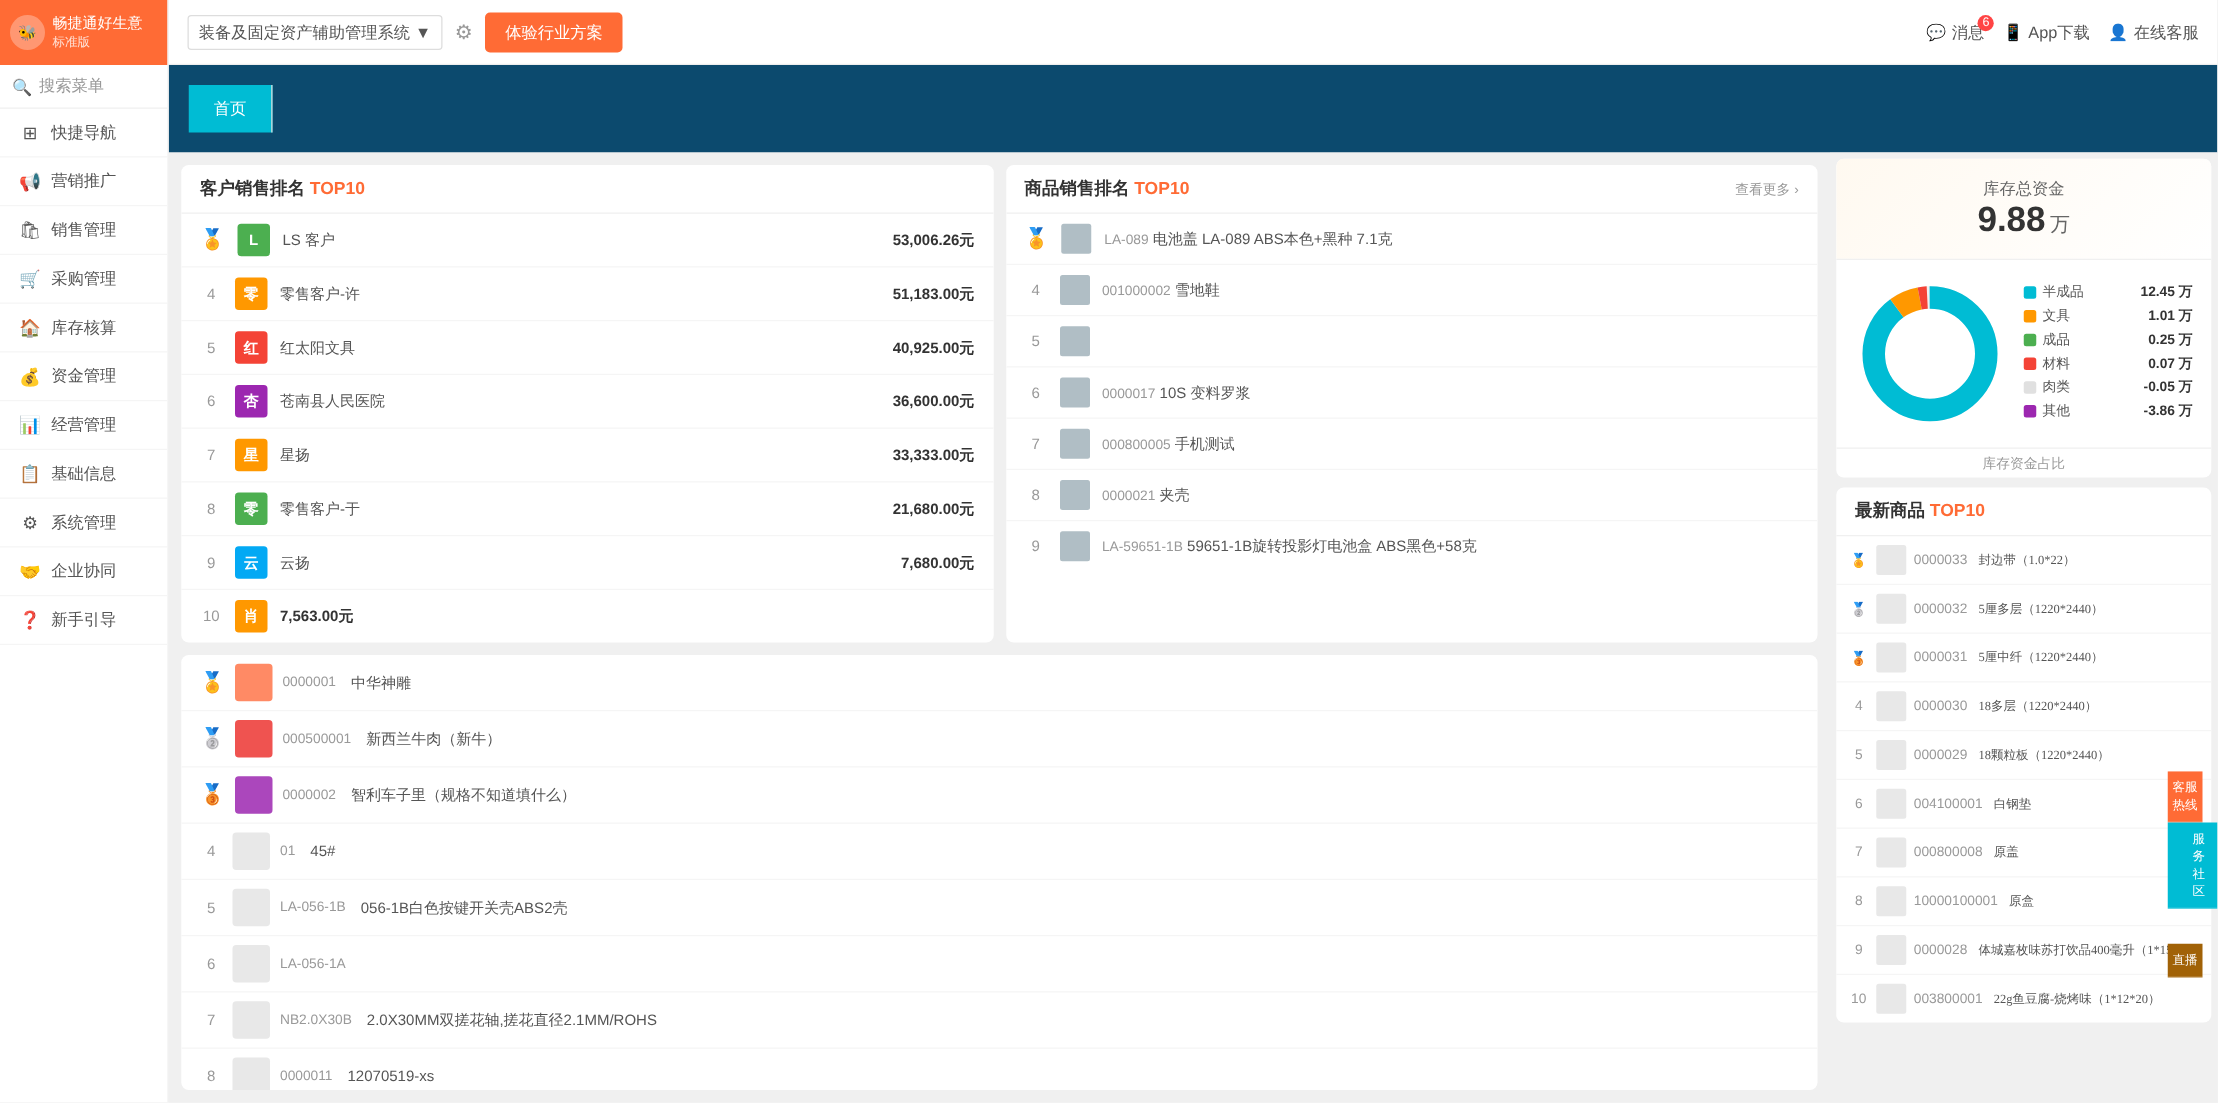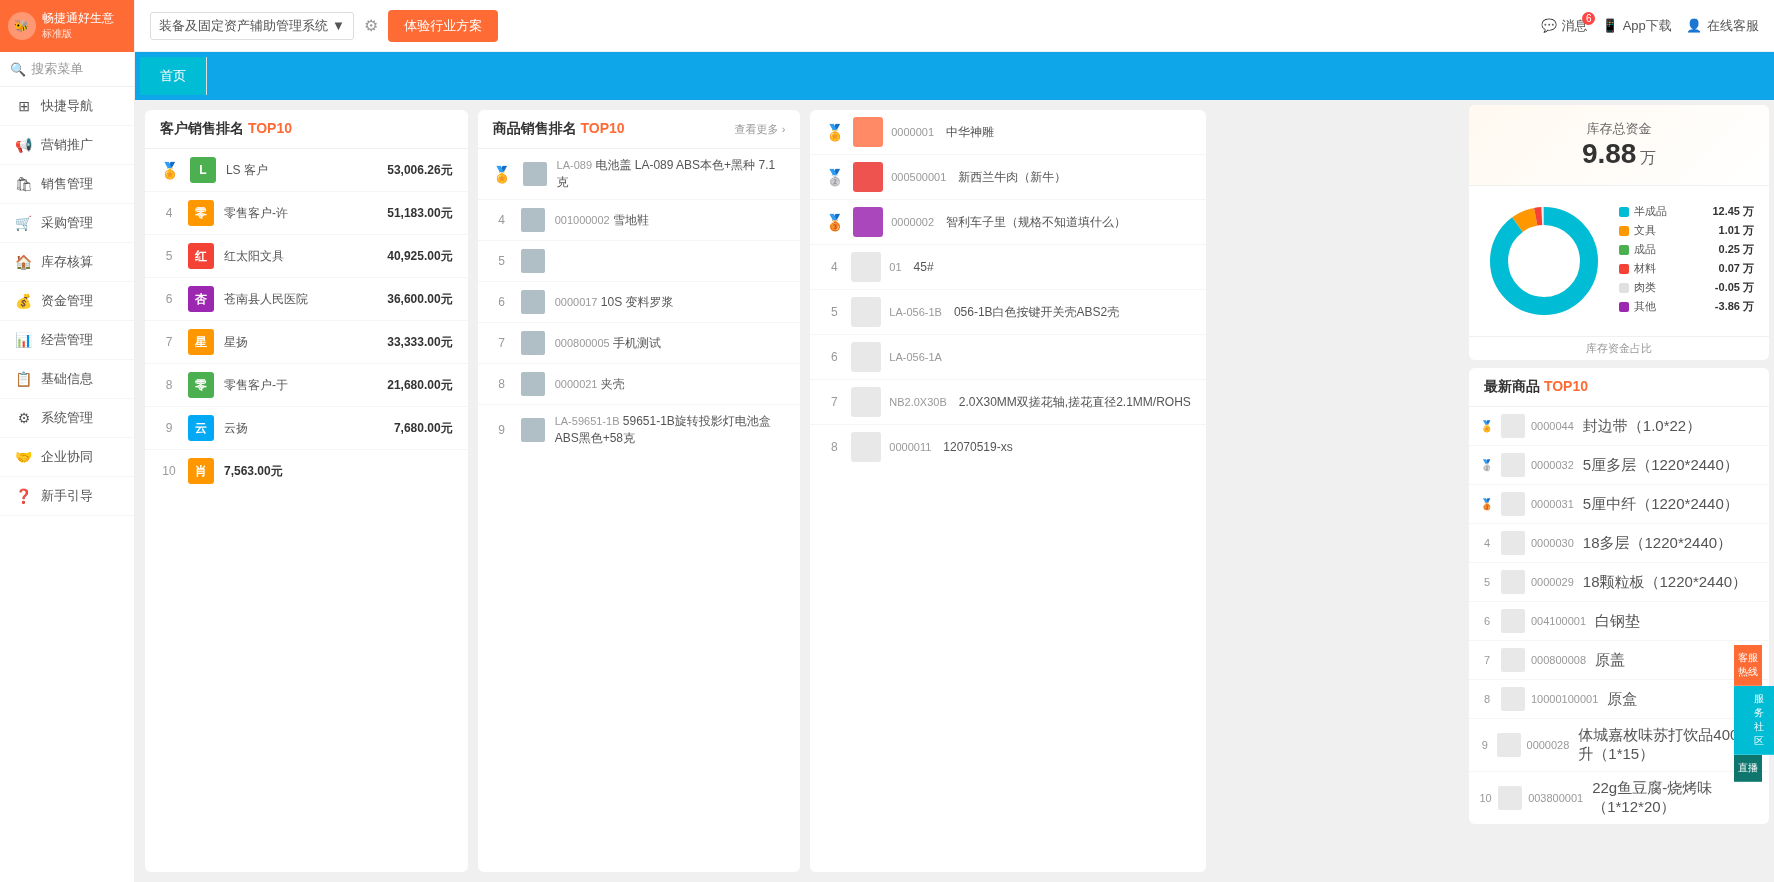--- a/index.html
+++ b/index.html
@@ -119,24 +119,24 @@
       border-radius: 10px;
       font-size: 10px;
       padding: 1px 4px;
       position: absolute;
       top: -5px;
       right: -8px;
     }
     
     
     .page-tabs {
-      background: #0ea5e9;
-      display: flex;
-      align-items: center;
-      padding: 5px;
+      background: #0c4a6e;
+      display: flex;
+      align-items: center;
+      padding: 16px;
       flex-shrink: 0;
     }
     .page-tab {
       padding: 10px 20px;
       cursor: pointer;
       font-size: 13px;
       color: #555;
       border-right: 1px solid #ddd;
     }
     .page-tab.active {
@@ -151,21 +151,21 @@
       overflow: hidden;
       background: #f0f0f0;
     }
     
     
     .content-main {
       flex: 1;
       overflow-y: auto;
       padding: 10px;
       display: flex;
-      flex-direction: row;
+      flex-direction: column;
       gap: 10px;
     }
     
     
     .right-panel {
       width: 310px;
       background: #f0f0f0;
       overflow-y: auto;
       padding: 5px;
       display: flex;
@@ -312,21 +312,21 @@
     .newest-item:last-child { border-bottom: none; }
     .newest-rank { width: 16px; text-align: center; font-size: 11px; color: #999; }
     .newest-img {
       width: 24px;
       height: 24px;
       background: #e8e8e8;
       border-radius: 2px;
       flex-shrink: 0;
     }
     .newest-code { font-size: 11px; color: #999; margin-right: 3px; }
-    .newest-name { font-size: 15px; color: #555; }
+    .newest-name { font-size: 10px; color: #555; font-family: Liberation Serif, serif; }
     
     
     .float-buttons {
       position: fixed;
       right: 0;
       bottom: 100px;
       display: flex;
       flex-direction: column;
       z-index: 100;
     }
@@ -688,21 +688,21 @@
       <div class="card">
         <div class="card-header">
           <span class="card-title">
             最新商品 <span>TOP10</span>
           </span>
         </div>
 
         <div class="newest-item">
           <span class="newest-rank" style="color:#ffd700;">🏅</span>
           <div class="newest-img"></div>
-          <span class="newest-code">0000044</span>
+          <span class="newest-code">0000033</span>
           <span class="newest-name">封边带（1.0*22）</span>
         </div>
         <div class="newest-item">
           <span class="newest-rank" style="color:#c0c0c0;">🥈</span>
           <div class="newest-img"></div>
           <span class="newest-code">0000032</span>
           <span class="newest-name">5厘多层（1220*2440）</span>
         </div>
         <div class="newest-item">
           <span class="newest-rank" style="color:#cd7f32;">🥉</span>
@@ -754,14 +754,14 @@
         </div>
       </div>
 
     </div>
   </div>
 </div>
 
 <div class="float-buttons">
   <div class="float-btn" style="background:#ff6b35; writing-mode:horizontal-tb; padding:6px 4px; font-size:10px; text-align:center;">客服<br>热线</div>
   <div class="float-btn" style="background:#00bcd4; writing-mode:horizontal-tb; padding:6px 20px; font-size:10px; text-align:center;">服务<br>社区</div>
-  <div class="float-btn" style="background:#0f766e; writing-mode:horizontal-tb; padding:6px 4px; font-size:10px; text-align:center;">直播</div>
+  <div class="float-btn" style="background:#a16207; writing-mode:horizontal-tb; padding:6px 4px; font-size:10px; text-align:center;margin-top:28px;">直播</div>
 </div>
 
 </body></html>

